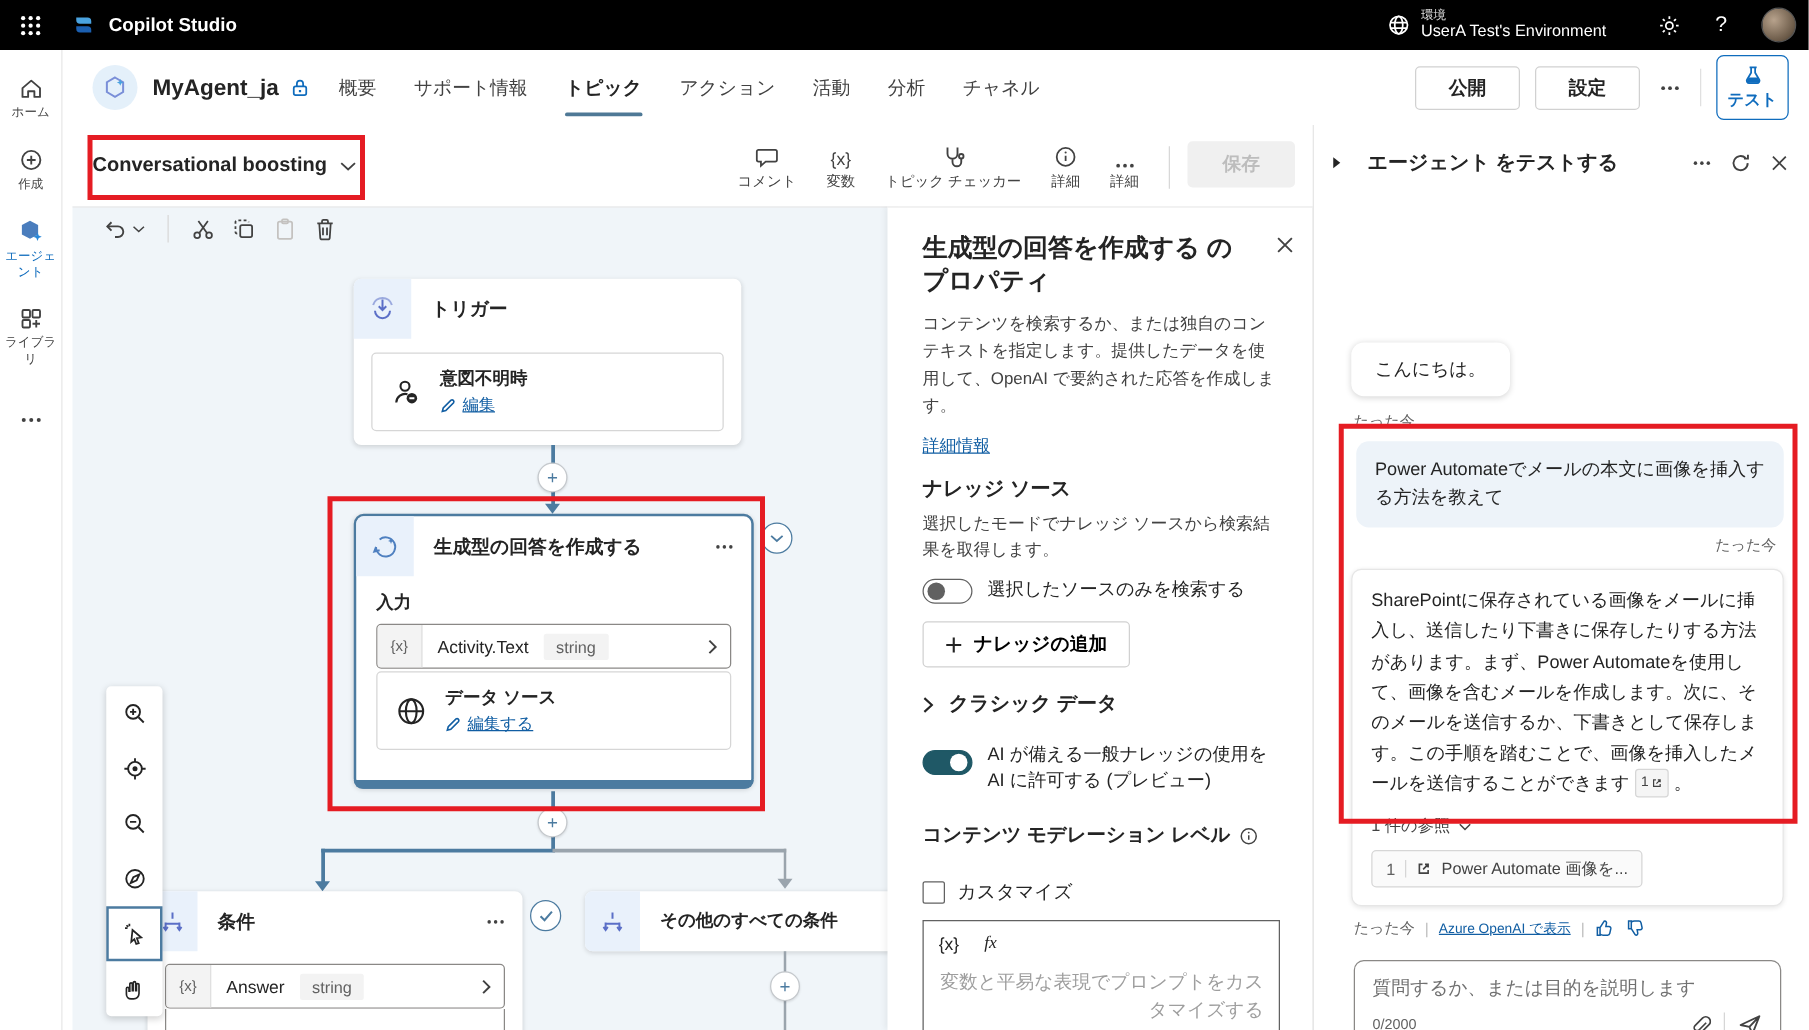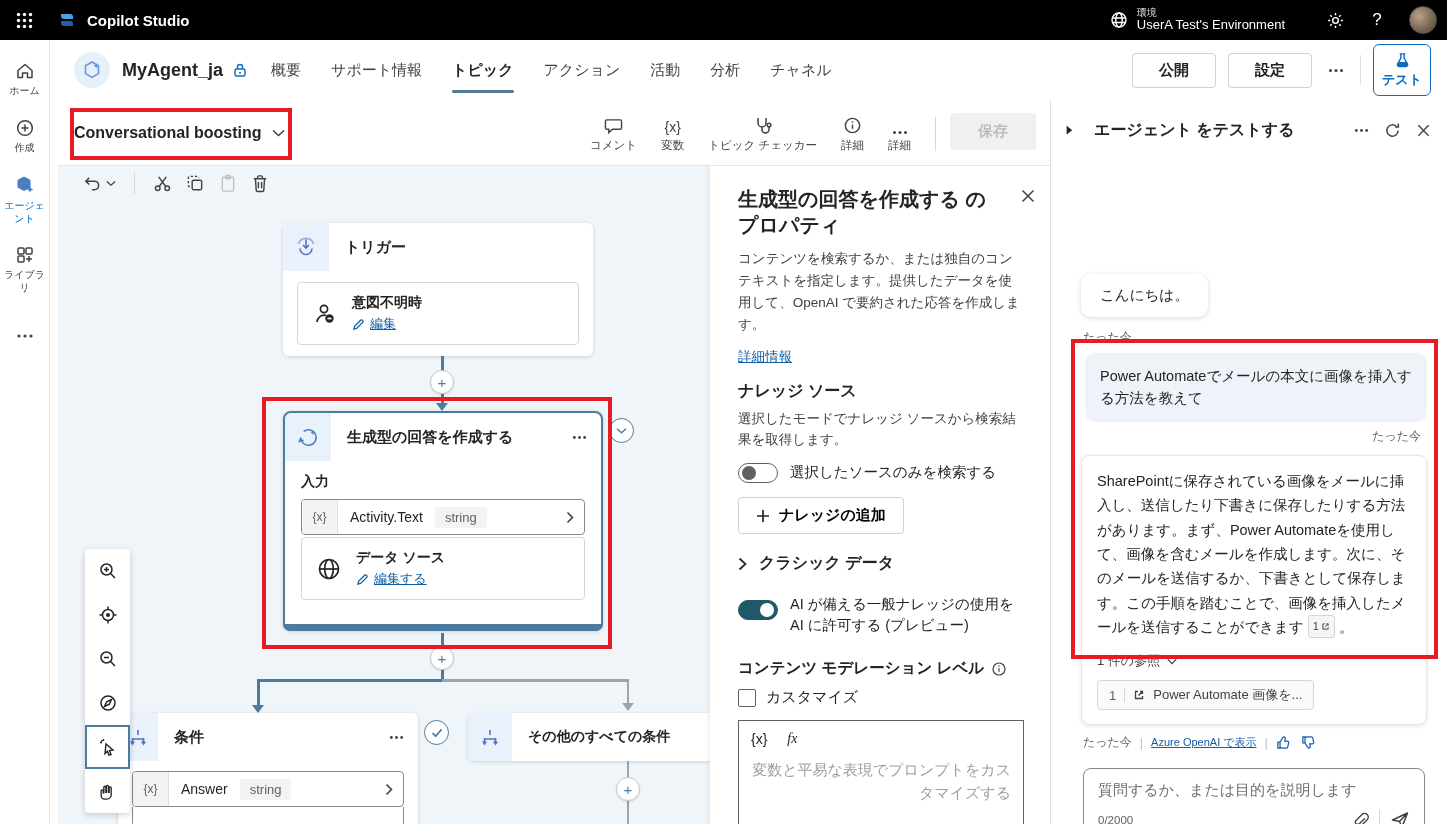--- a/index.html
+++ b/index.html
@@ -110,21 +110,21 @@
   .sec-desc { font-size:13.5px; color:#424242; line-height:1.55; margin-top:7px; }
   .toggle-row { display:flex; align-items:center; gap:12px; margin-top:11px; }
   .toggle { width:40px; height:20px; border-radius:10px; border:1px solid #616161; position:relative; flex:0 0 auto; cursor:pointer; }
   .toggle .knob { position:absolute; top:2px; left:3px; width:14px; height:14px; border-radius:50%; background:#616161; }
   .toggle.on { background:#1f5866; border-color:#1f5866; }
   .toggle.on .knob { left:auto; right:3px; background:#fff; }
   .toggle-label { font-size:14.5px; line-height:1.45; }
   .btn-add { display:inline-flex; align-items:center; gap:9px; border:1px solid #d1d1d1; background:#fff; border-radius:4px; padding:8px 17px; font-size:15px; font-weight:bold; margin-top:14px; cursor:pointer; font-family:inherit; }
   .collapse-row { display:flex; align-items:center; gap:12px; margin-top:19px; font-size:16px; font-weight:bold; cursor:pointer; }
   .mod-head { display:flex; align-items:center; gap:7px; font-size:15.5px; font-weight:bold; margin-top:22px; }
-  .check-row { display:flex; align-items:center; gap:10px; margin-top:9px; font-size:15px; cursor:pointer; }
+  .check-row { display:flex; align-items:center; gap:10px; margin-top:25px; font-size:15px; cursor:pointer; }
   .checkbox { width:18px; height:18px; border:1px solid #616161; border-radius:2px; background:#fff; flex:0 0 auto; }
   .prompt-box { border:1px solid #616161; background:#fff; margin-top:13px; padding:10px 12px; height:106px; cursor:text; }
   .prompt-toolbar { display:flex; align-items:center; gap:20px; font-size:14px; color:#242424; }
   .fx { font-style:italic; font-family:"Liberation Serif","DejaVu Serif",serif; }
   .prompt-ph { font-size:15px; color:#9e9e9e; line-height:1.5; margin-top:12px;text-align:right; }
 
   
   .testpanel { position:absolute; left:1050px; top:100px; width:397px; height:724px; background:#fff; border-left:1px solid #e0e0e0; overflow:hidden; z-index:5; }
   .tp-head { display:flex; align-items:center; margin:20px 16px 0 14px; }
   .tp-title { font-size:16px; font-weight:bold; margin-left:21px; }

